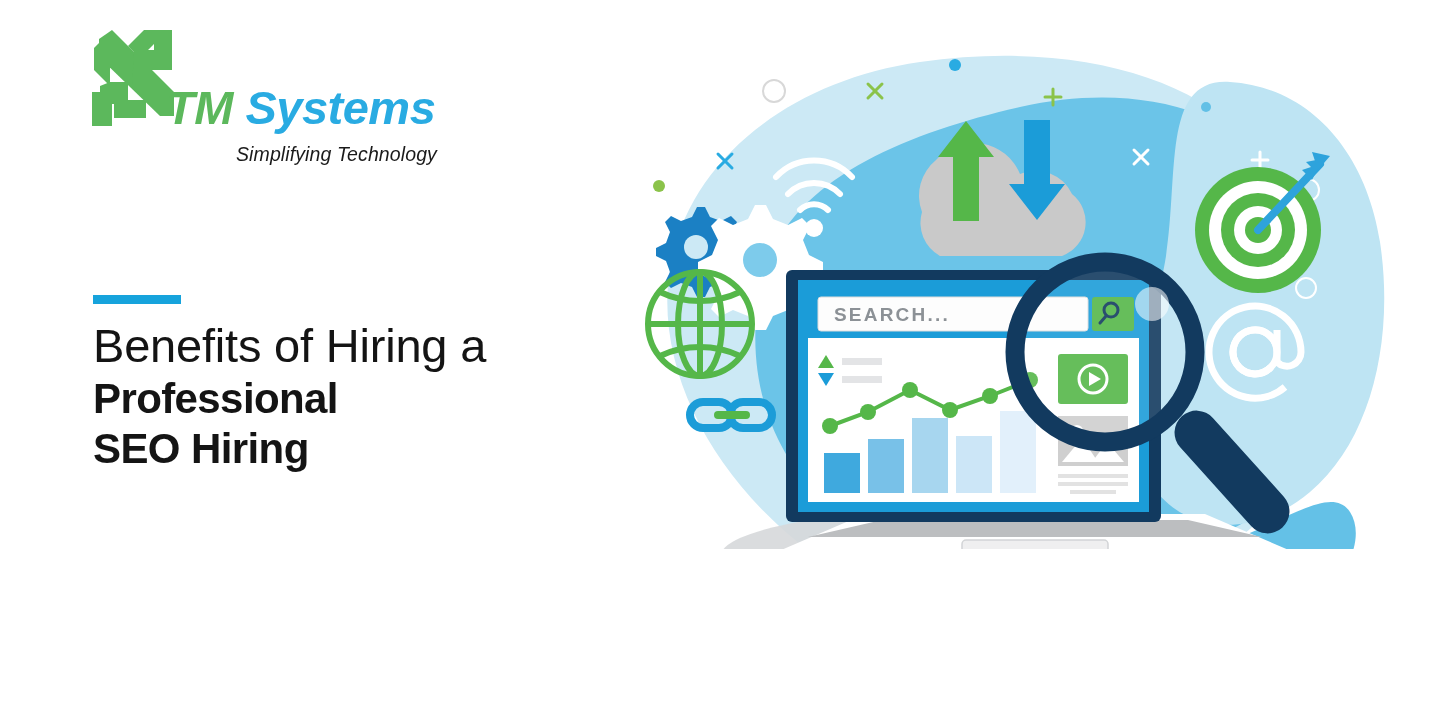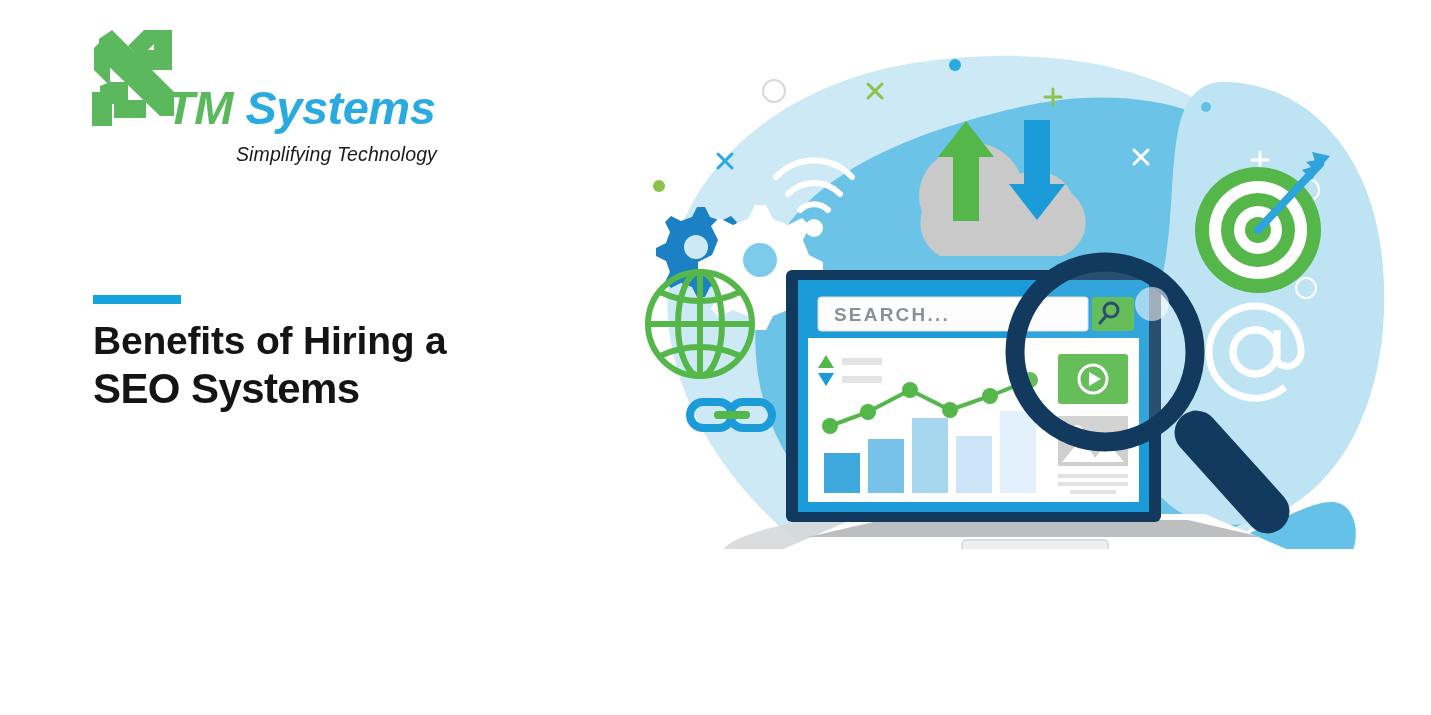--- a/index.html
+++ b/index.html
@@ -74,22 +74,22 @@
     left: 93px;
     top: 318px;
     width: 460px;
     color: #141414;
   }
   .hl-line {
     line-height: 1.19;
     white-space: nowrap;
   }
   .hl-light {
-    font-size: 39px;
-    font-weight: 700;
+    font-size: 47px;
+    font-weight: 400;
     letter-spacing: -0.2px;
   }
   .hl-bold {
     font-size: 42px;
     font-weight: bold;
     letter-spacing: -0.6px;
   }
 
   
   #illustration {
@@ -140,21 +140,22 @@
         <span class="brand-tm">TM</span><span>&nbsp;</span><span class="brand-sys">Systems</span>
       </div>
       <div class="brand-tag">Simplifying Technology</div>
     </div>
   </div>
 
   <div id="accent-bar"></div>
 
   <div id="headline">
     <div class="hl-line hl-light">Benefits of Hiring a</div>
-    <div class="hl-line hl-bold">SEO Systems</div>
+    <div class="hl-line hl-bold">Professional</div>
+    <div class="hl-line hl-bold">SEO Hiring</div>
   </div>
 
   <div id="illustration">
     <svg viewBox="0 0 841 715" xmlns="http://www.w3.org/2000/svg">
 
       <g>
         <path fill="#CCE9F5" d="M330,50 C470,30 590,60 650,120 C720,190 760,300 735,400
                  C710,500 620,560 520,585 C420,610 300,600 220,540
                  C130,472 70,370 78,272 C87,160 190,70 330,50 Z"></path>
         <path fill="#6BC4E8" d="M430,95 C540,70 640,95 690,160 C745,232 760,350 725,430

